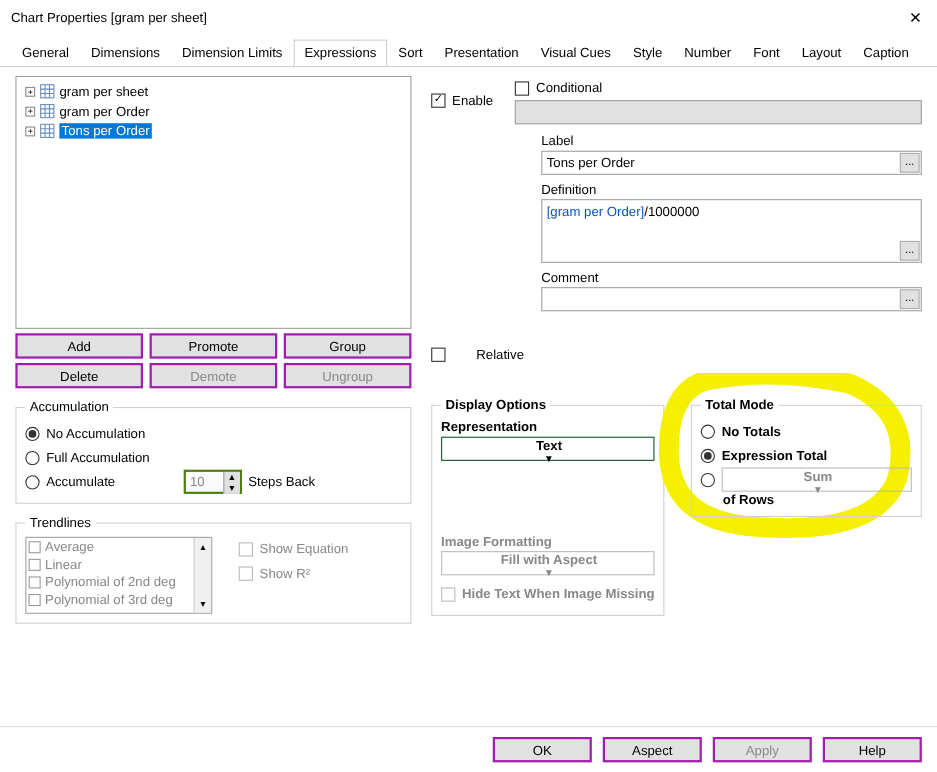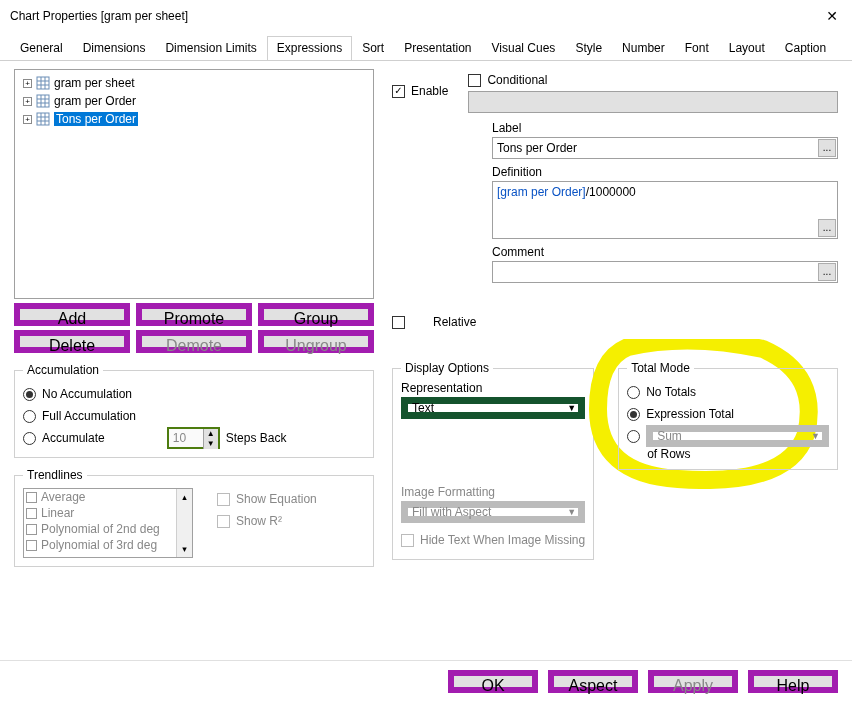--- a/index.html
+++ b/index.html
@@ -67,22 +67,22 @@
     display: inline-flex; align-items: center; justify-content: center;
   }
   .tree-row.sel .label {
     background: #0078d7; color: #fff; padding: 0 2px;
   }
   .btnrow { display: flex; gap: 6px; margin-top: 4px; }
   .btn {
     flex: 1;
     height: 23px;
     background: #e1e1e1;
-    border: 6px solid #a21caf;
-    font-family: inherit; font-size: 16px;
+    border: 2px solid #a21caf;
+    font-family: inherit; font-size: 12px;
     cursor: default;
   }
   .btn:disabled { color: #888; }
   fieldset {
     border: 1px solid #d0d0d0;
     margin: 10px 0 0 0;
     padding: 6px 8px 8px 8px;
   }
   legend { padding: 0 4px; }
   .radiorow, .checkrow { display: flex; align-items: center; height: 22px; gap: 6px; }
@@ -149,44 +149,45 @@
   .defbox .ellipsis {
     position: absolute; right: 1px; bottom: 1px;
     width: 18px; height: 18px; border: 1px solid #adadad;
     background: #e1e1e1; font-size: 10px; text-align: center; line-height: 16px;
   }
   .condline { display: flex; align-items: center; gap: 20px; }
   .disabledbox {
     width: 100%; height: 22px; background: #e1e1e1; border: 1px solid #a0a0a0;
   }
   .select {
-    width: 100%; height: 22px; border: 7px solid #14532d;
-    display: flex; align-items: center; justify-content: space-between;
+    width: 100%; height: 22px; border: 1px solid #14532d;
+    display: flex; align-items: center; 
     padding: 0 2px 0 4px;
+    flex-direction: column;
   }
   .select .chev { font-size: 9px; }
   .rowpair { display: flex; gap: 24px; margin-top: 10px; }
   .rowpair > div { flex: 1; }
   .totalmodewrap { position: relative; }
   .ylw {
     position: absolute;
     left: -30px; top: -12px;
     width: 230px; height: 150px;
     z-index: 0;
   }
   .footer {
     position: absolute; bottom: 0; left: 0; right: 0;
     height: 42px;
     display: flex; justify-content: flex-end; align-items: center;
     gap: 10px; padding-right: 14px;
     border-top: 1px solid #e0e0e0;
   }
   .footer .btn { flex: 0 0 90px; }
   .muted { color: #888; }
-  .relativegap { margin-top: 18px; }
+  .relativegap { margin-top: 18px; font-weight: bold; }
 </style>
 </head>
 <body>
 
 <div class="titlebar">
   <span>Chart Properties [gram per sheet]</span>
   <span class="close">✕</span>
 </div>
 
 <div class="tabs">

